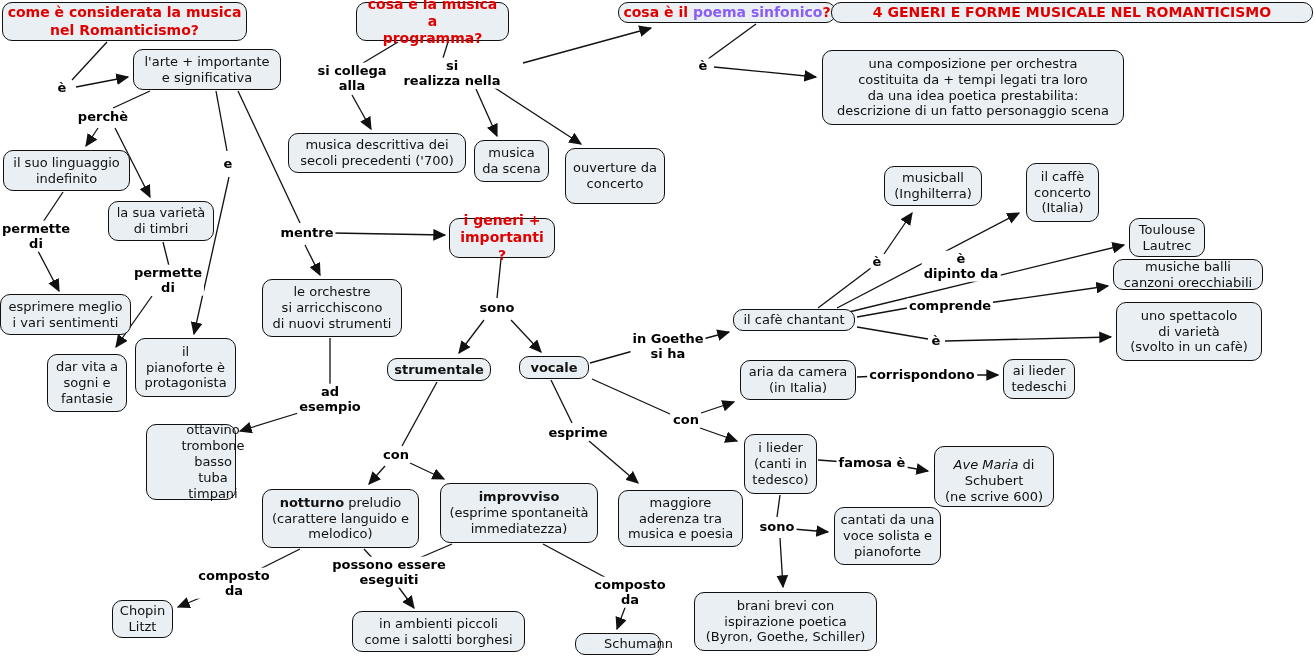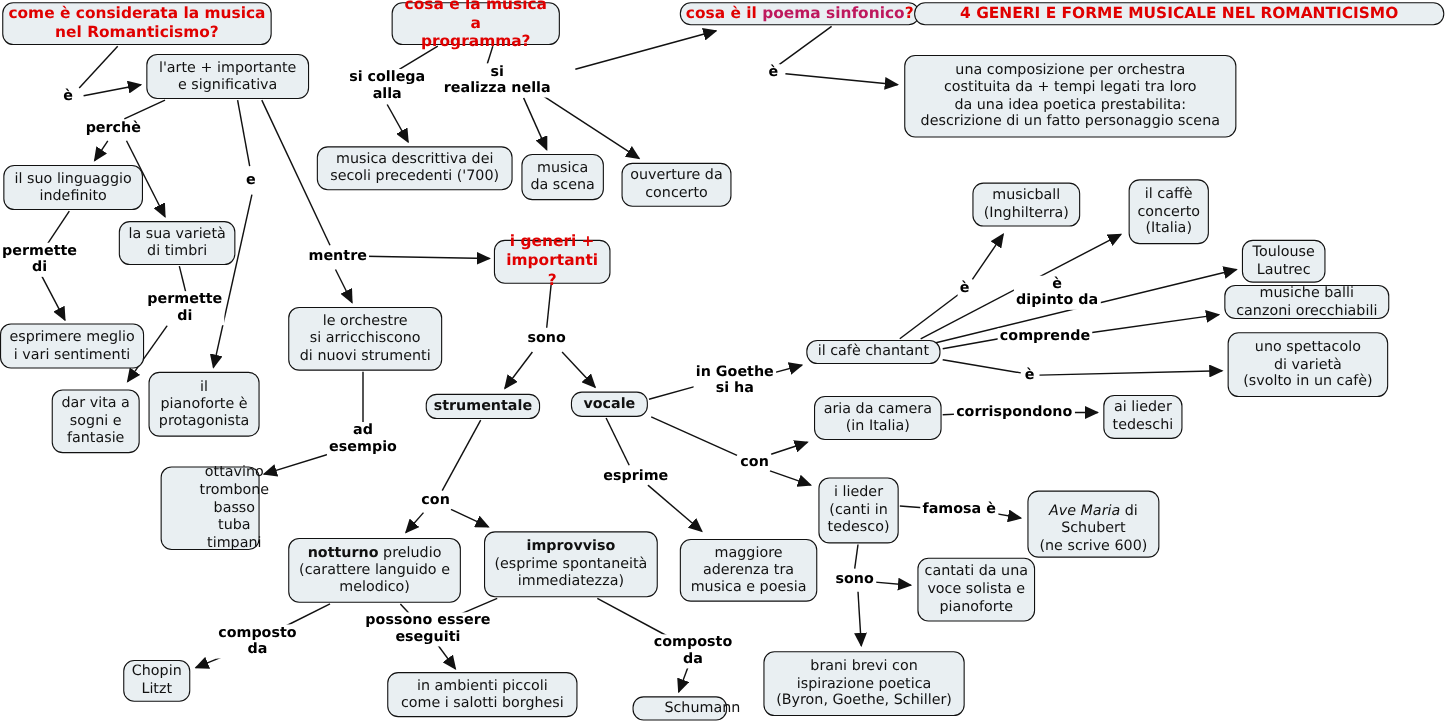--- a/index.html
+++ b/index.html
@@ -12,21 +12,21 @@
         border-radius:10px;
         display:flex;align-items:center;justify-content:center;
         font-size:13px;line-height:1.22;color:#111;
         text-align:center;padding:1px 4px;}
   .node .txt{white-space:pre-line;}
   .node.q{font-weight:bold;font-size:14px;}
   .node.red{color:var(--red,#e00000);}
   .node.bold{font-weight:bold;}
   .b{font-weight:bold;}
   .it{font-style:italic;}
-  .blk{color:#be185d;}
+  .blk{color:#8b5cf6;}
   .label{position:absolute;z-index:1;transform:translate(-50%,-50%);
          font-weight:bold;font-size:13px;line-height:1.18;color:#000;
          text-align:center;white-space:pre-line;background:#fff;padding:0 2px;}
 </style>
 </head>
 <body>
 
 <div id="map">
     <svg id="edges" width="1315" height="657">
       <defs>
@@ -127,21 +127,21 @@
 di timbri</span></div>
     </div>
     <div class="node" style="left: 288px; top: 133px; width: 178px; height: 40px;">
       <div class="txt"><span>musica descrittiva dei
 secoli precedenti ('700)</span></div>
     </div>
     <div class="node" style="left: 474px; top: 140px; width: 75px; height: 42px;">
       <div class="txt"><span>musica
 da scena</span></div>
     </div>
-    <div class="node" style="left: 565px; top: 148px; width: 100px; height: 40px;">
+    <div class="node" style="left: 565px; top: 148px; width: 100px; height: 56px;">
       <div class="txt"><span>ouverture da
 concerto</span></div>
     </div>
     <div class="node" style="left: 884px; top: 166px; width: 98px; height: 40px;">
       <div class="txt"><span>musicball
 (Inghilterra)</span></div>
     </div>
     <div class="node" style="left: 1026px; top: 163px; width: 73px; height: 59px;">
       <div class="txt"><span>il caffè
 concerto

